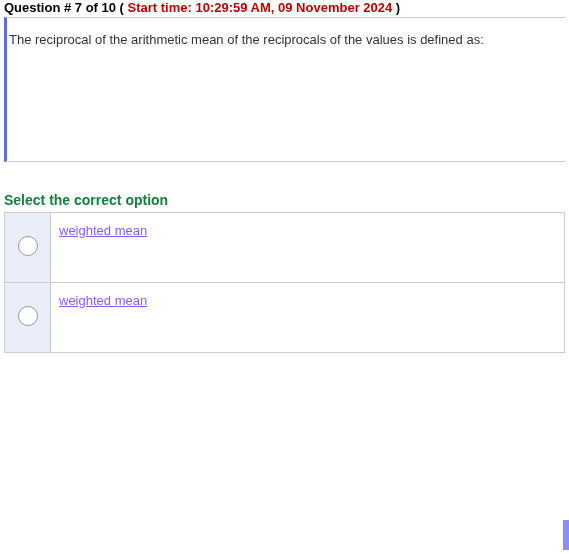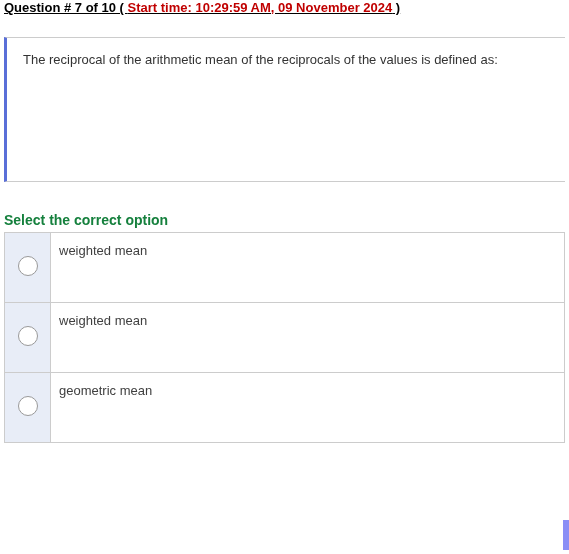--- a/index.html
+++ b/index.html
@@ -12,31 +12,30 @@
       font-size: 13px;
       color: #333;
       background: #fff;
       width: 569px;
       padding: 0 4px;
     }
     .question-header {
       font-weight: bold;
       color: #000;
       font-size: 13px;
-      margin-bottom: 22px;
-      text-decoration: underline;
+      margin-bottom: 2px;
     }
     .question-header .start-time {
       color: #c00000;
     }
     .question-box {
       border-left: 3px solid #5a6fd8;
       border-top: 1px solid #ccc;
       border-bottom: 1px solid #ccc;
-      padding: 14px 16px;
+      padding: 14px 2px;
       min-height: 145px;
       margin-bottom: 30px;
     }
     .question-text {
       color: #333;
       font-size: 13px;
     }
     .select-label {
       font-weight: bold;
       font-size: 14px;
@@ -67,22 +66,23 @@
       background: #fff;
       cursor: pointer;
     }
     .option-text-cell {
       border: 1px solid #ccc;
       padding: 10px 8px 10px 8px;
       vertical-align: top;
       height: 70px;
     }
     .option-text {
-      color: #404040;
+      color: #8b5cf6;
       font-size: 13px;
+      text-decoration: underline;
     }
     .bottom-accent {
       position: fixed;
       right: 0;
       top: 520px;
       width: 6px;
       height: 30px;
       background: #8a8ef5;
     }
   </style>
@@ -110,24 +110,16 @@
     </td>
   </tr>
   <tr class="option-row">
     <td class="radio-cell">
       <span class="radio-circle"></span>
     </td>
     <td class="option-text-cell">
       <span class="option-text">weighted mean</span>
     </td>
   </tr>
-  <tr class="option-row">
-    <td class="radio-cell">
-      <span class="radio-circle"></span>
-    </td>
-    <td class="option-text-cell">
-      <span class="option-text">geometric mean</span>
-    </td>
-  </tr>
 </tbody>
   </table>
 
 <div class="bottom-accent"></div>
 
 </body></html>

